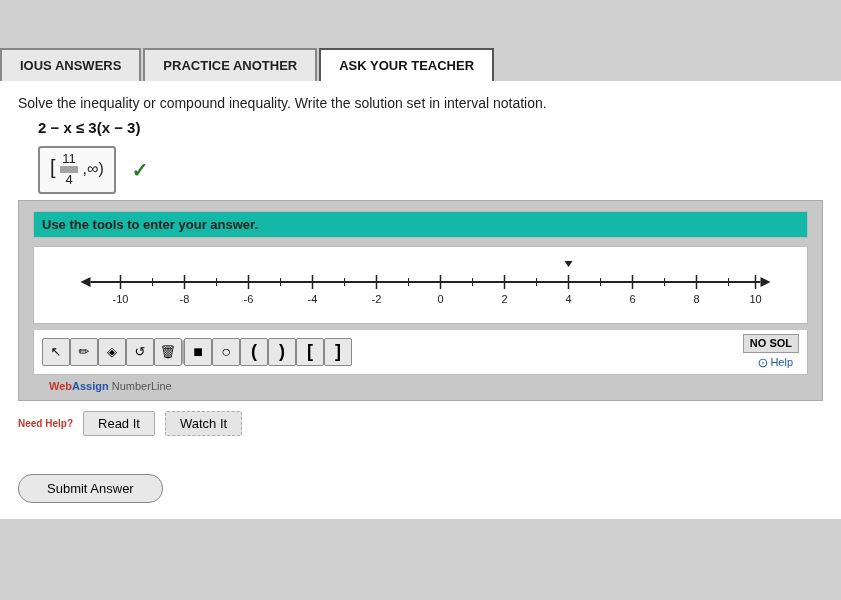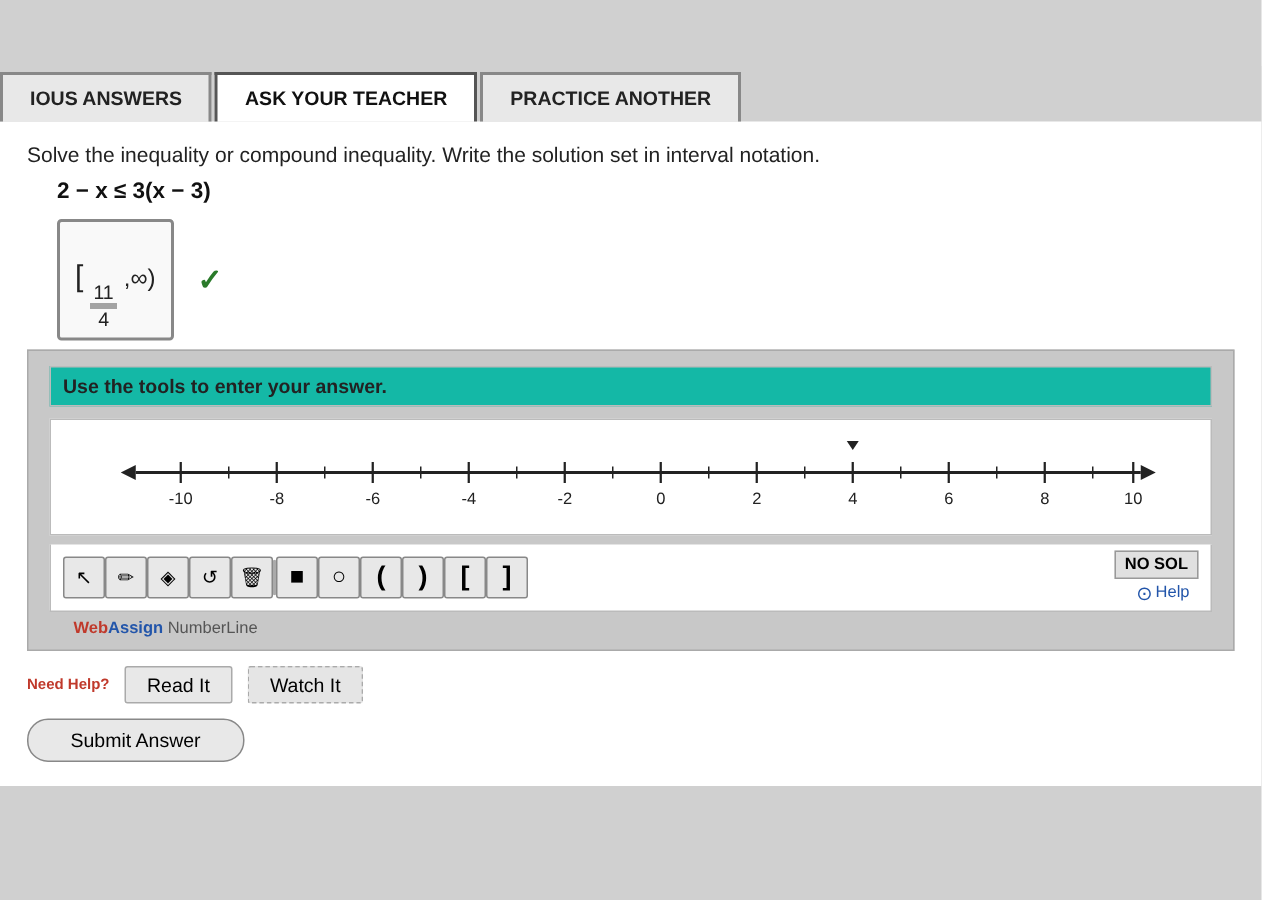--- a/index.html
+++ b/index.html
@@ -196,55 +196,56 @@
       cursor: pointer;
       border-radius: 2px;
     }
     .submit-btn {
       padding: 6px 28px;
       font-size: 13px;
       background: #e8e8e8;
       border: 1px solid #888;
       cursor: pointer;
       border-radius: 14px;
+      margin-top: 28px;
     }
     .toolbar-row {
       display: flex;
       align-items: center;
       width: 100%;
     }
     .toolbar-right {
       display: flex;
       flex-direction: column;
       align-items: flex-end;
       justify-content: flex-end;
       margin-left: auto;
       gap: 2px;
     }
   </style>
 </head>
 <body>
 
 <div class="top-bar">
   <button class="tab-btn">IOUS ANSWERS</button>
+  <button class="tab-btn">PRACTICE ANOTHER</button>
   <button class="tab-btn active">ASK YOUR TEACHER</button>
-  <button class="tab-btn">PRACTICE ANOTHER</button>
 </div>
 
 <div class="main-content">
 
   <div class="problem-instruction">Solve the inequality or compound inequality. Write the solution set in interval notation.</div>
 
   <div class="problem-expression">2 − x ≤ 3(x − 3)</div>
 
   <div class="answer-display">
     <div class="interval-notation">
       <span style="font-size:20px;">[</span>
       <span style="display:inline-flex;flex-direction:column;align-items:center;vertical-align:middle;font-size:13px;line-height:1.1;">
-        <span style="border-bottom:4px solid #a3a3a3;padding:0 2px;margin-top:36px;">11</span>
+        <span style="border-bottom:7px solid #a3a3a3;padding:0 2px;">11</span>
         <span style="padding:0 2px;">4</span>
       </span>
       <span style="font-size:16px;">,∞)</span>
     </div>
     <span class="checkmark">✓</span>
   </div>
 
 
   <div class="graph-area">
 

